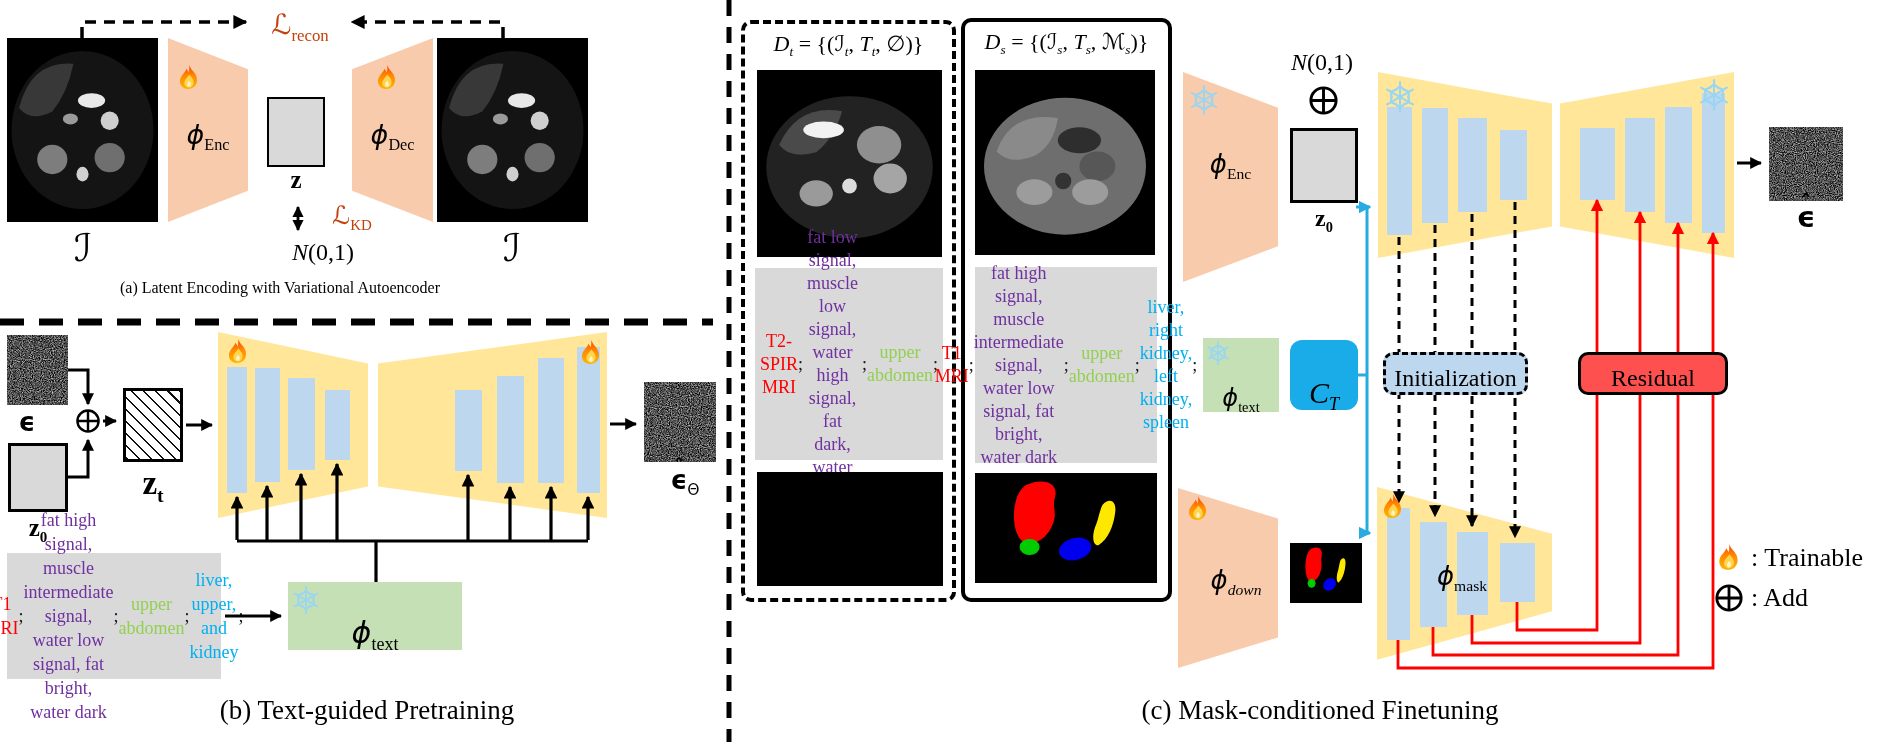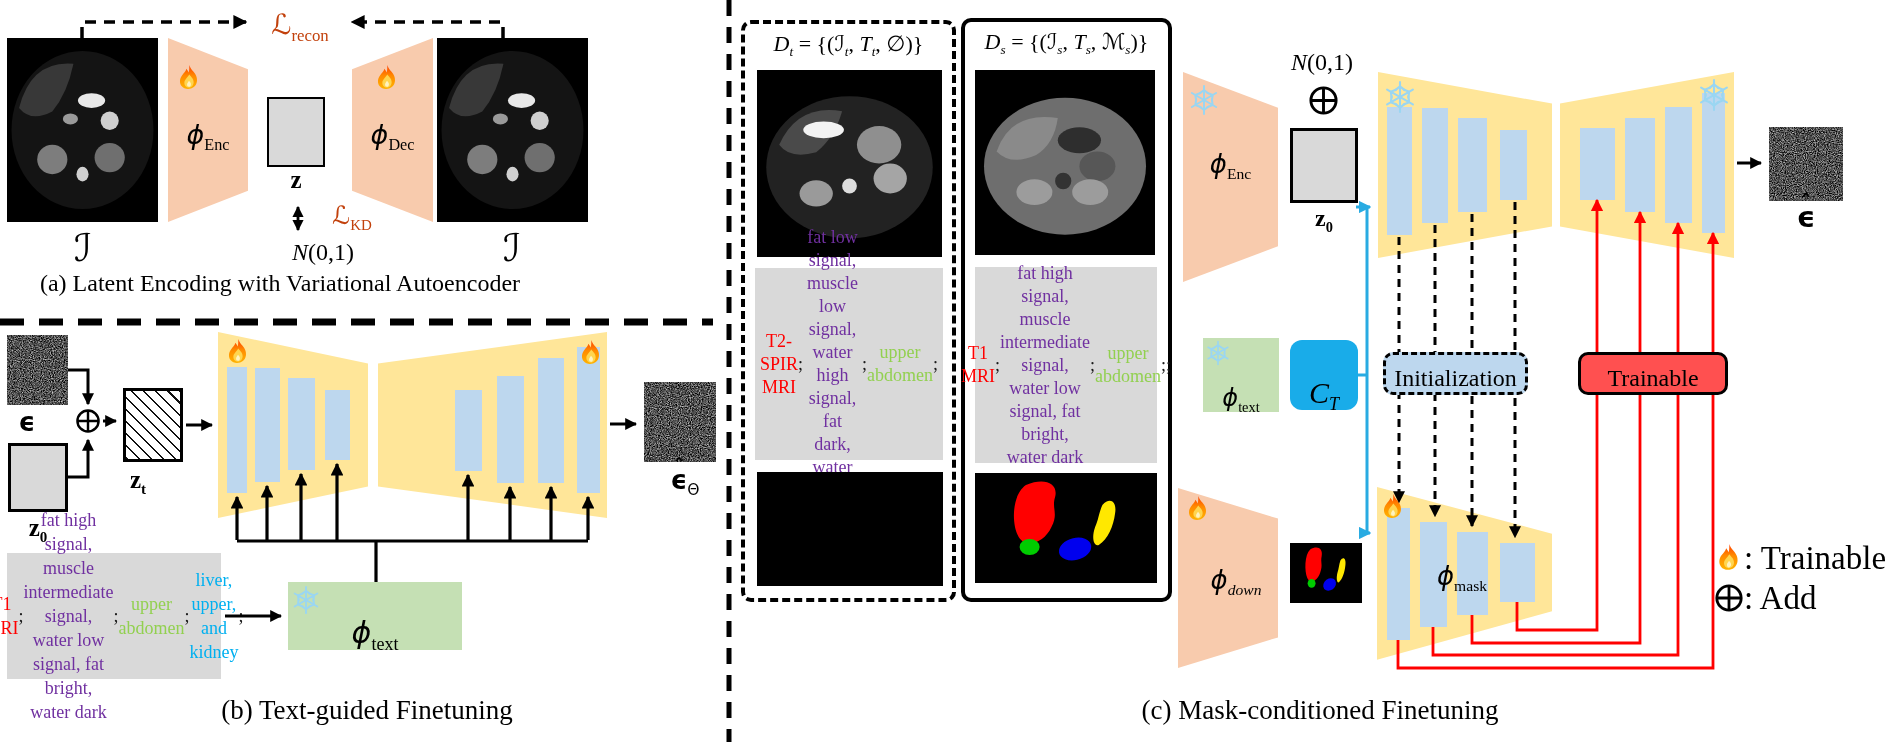--- a/index.html
+++ b/index.html
@@ -24,21 +24,21 @@
   .promptbox{position:absolute;background:#D9D9D9;display:flex;align-items:center;
              justify-content:center;text-align:center}
   .zbox{position:absolute;background:#D9D9D9;border:3px solid #000;box-sizing:border-box}
   .colbox{position:absolute;border-radius:10px;box-sizing:border-box}
   .peach{background:#F8CBAD}.yellow{background:#FFE699}
   .enc-shape{clip-path:polygon(0 0,100% 17%,100% 83%,0 100%)}
   .dec-shape{clip-path:polygon(0 17%,100% 0,100% 100%,0 83%)}
   .mask-shape{clip-path:polygon(0 0,100% 26%,100% 69%,0 96%)}
   .legend-row{display:flex;align-items:center;height:40px}
   .legend-row svg{flex:0 0 auto}
-  .legend-row span{font-size:33px}
+  .legend-row span{margin-left:7px;font-size:26px}
 </style>
 </head>
 <body>
 
 <div class="fig">
 
   <svg width="0" height="0" style="position:absolute">
     <defs>
       <linearGradient id="fireG" x1="0" y1="0" x2="0" y2="1">
         <stop offset="0" stop-color="#FF3D00"></stop>
@@ -128,37 +128,37 @@
   <svg class="abs" style="left:373px;top:64px" width="28" height="28">
       <use href="#fire" width="28" height="28"></use>
     </svg>
   <div class="lbl" style="left:352px;top:120px;width:81px;font-size:27px"><span class="it greekf">ϕ</span><sub>Dec</sub></div>
 
   <svg class="abs" style="left:437px;top:38px" width="151" height="184">
       <use href="#mri-a" width="151" height="184"></use>
     </svg>
   <div class="lbl scriptf" style="left:486px;top:228px;width:52px;font-size:38px"><span class="scriptf hat">ℐ</span></div>
 
-  <div class="lbl" style="left:0px;top:271px;width:560px;font-size:24px">(a) Latent Encoding with Variational Autoencoder</div>
+  <div class="lbl" style="left:0px;top:279px;width:560px;font-size:16px">(a) Latent Encoding with Variational Autoencoder</div>
 
   <svg class="abs" style="left:7px;top:335px" width="61" height="70">
     <rect width="61" height="70" fill="#000"></rect>
       <rect width="61" height="70" filter="url(#nzf)"></rect>
   </svg>
   <div class="lbl" style="left:10px;top:408px;width:34px;font-size:26px"><span class="bd greekf">ϵ</span></div>
 
   <div class="zbox" style="left:8px;top:443px;width:60px;height:69px"></div>
   <div class="lbl" style="left:18px;top:514px;width:40px;font-size:25px"><span class="bd">z</span><sub class="bd">0</sub></div>
 
   <svg class="abs" style="left:75px;top:408px" width="26" height="26">
       <use href="#oplus" width="26" height="26"></use>
     </svg>
 
   <div class="abs" style="left:123px;top:388px;width:60px;height:74px;border:3px solid #000;box-sizing:border-box;background:repeating-linear-gradient(45deg,#111 0 2px,#fff 2px 8.5px)"></div>
-  <div class="lbl" style="left:118px;top:466px;width:40px;font-size:25px"><span class="bd">z</span><sub class="bd">t</sub></div>
+  <div class="lbl" style="left:133px;top:466px;width:40px;font-size:33px"><span class="bd">z</span><sub class="bd">t</sub></div>
 
   <div class="trap yellow enc-shape" style="left:218px;top:332px;width:150px;height:186px">
     <div class="bar" style="left:9px;top:35px;width:20px;height:126px"></div>
     <div class="bar" style="left:37px;top:36px;width:25px;height:114px"></div>
     <div class="bar" style="left:70px;top:46px;width:27px;height:92px"></div>
     <div class="bar" style="left:107px;top:58px;width:25px;height:70px"></div>
   </div>
   <svg class="abs" style="left:224px;top:338px" width="28" height="28">
       <use href="#fire" width="28" height="28"></use>
     </svg>
@@ -190,21 +190,21 @@
       <span class="seg-black">;</span>
     </div>
 
   <div class="abs flexc" style="left:288px;top:582px;width:174px;height:68px;background:#C5E0B4;font-size:30px">
     <span><span class="it greekf">ϕ</span><sub>text</sub></span>
   </div>
   <svg class="abs" style="left:291px;top:585px" width="30" height="30">
       <use href="#snow" width="30" height="30"></use>
     </svg>
 
-  <div class="lbl" style="left:167px;top:696px;width:400px;font-size:27px">(b) Text-guided Finetuning</div>
+  <div class="lbl" style="left:167px;top:696px;width:400px;font-size:27px">(b) Text-guided Pretraining</div>
 
   <div class="colbox" style="left:741px;top:20px;width:215px;height:582px;border:4px dashed #000"></div>
   <div class="lbl" style="left:745px;top:32px;width:207px;font-size:22px"><span class="it">D</span><sub class="it">t</sub><span> = {(</span><span class="scriptf">ℐ</span><sub class="it">t</sub><span>, </span><span class="it">T</span><sub class="it">t</sub><span>, </span><span class="greekf">∅</span><span>)}</span></div>
   <svg class="abs" style="left:757px;top:70px" width="185" height="187">
       <use href="#mri-t2" width="185" height="187"></use>
     </svg>
   <div class="promptbox" style="left:755px;top:268px;width:188px;height:192px;font-size:18px;line-height:23px;padding:2px 5px;box-sizing:border-box">
       <span class="seg-red">T2-SPIR MRI</span>
       <span class="seg-black">; </span>
       <span class="seg-purple">fat low signal, muscle low signal, water high signal, fat dark, water bright</span>
@@ -219,20 +219,21 @@
   <svg class="abs" style="left:975px;top:70px" width="180" height="185">
       <use href="#mri-t1" width="180" height="185"></use>
     </svg>
   <div class="promptbox" style="left:975px;top:267px;width:182px;height:196px;font-size:18px;line-height:23px;padding:2px 5px;box-sizing:border-box">
       <span class="seg-red">T1 MRI</span>
       <span class="seg-black">; </span>
       <span class="seg-purple">fat high signal, muscle intermediate signal, water low signal, fat bright, water dark</span>
       <span class="seg-black">; </span>
       <span class="seg-green">upper abdomen</span>
       <span class="seg-black">; </span>
+      <span class="seg-blue">liver, right kidney, left kidney, spleen</span>
       <span class="seg-black">;</span>
     </div>
   <svg class="abs" style="left:975px;top:473px" width="182" height="110">
       <use href="#mask-s" width="182" height="110"></use>
     </svg>
 
   <div class="trap peach enc-shape" style="left:1183px;top:72px;width:95px;height:210px"></div>
   <svg class="abs" style="left:1188px;top:84px" width="32" height="32">
       <use href="#snow" width="32" height="32"></use>
     </svg>
@@ -351,21 +352,21 @@
     </g>
     <g fill="none" stroke="#FF0000" stroke-width="2.8">
       <path d="M1398 640V668H1713V233" marker-end="url(#mR)"></path>
       <path d="M1433 627V655H1678V223" marker-end="url(#mR)"></path>
       <path d="M1472 615V643H1640V212" marker-end="url(#mR)"></path>
       <path d="M1517 602V630H1597V200" marker-end="url(#mR)"></path>
     </g>
   </svg>
 
   <div class="abs flexc" style="left:1383px;top:352px;width:145px;height:43px;background:#BDD7EE;border:3px dashed #000;border-radius:10px;font-size:24px;box-sizing:border-box">Initialization</div>
-  <div class="abs flexc" style="left:1578px;top:352px;width:150px;height:43px;background:#FF5050;border:3px solid #000;border-radius:10px;font-size:24px;box-sizing:border-box">Trainable</div>
+  <div class="abs flexc" style="left:1578px;top:352px;width:150px;height:43px;background:#FF5050;border:3px solid #000;border-radius:10px;font-size:24px;box-sizing:border-box">Residual</div>
 
   <div class="abs" style="left:1714px;top:538px;width:190px">
     <div class="legend-row">
       <svg width="30" height="30">
           <use href="#fire" width="30" height="30"></use>
         </svg>
       <span>: Trainable</span>
     </div>
     <div class="legend-row">
       <svg width="30" height="30">

